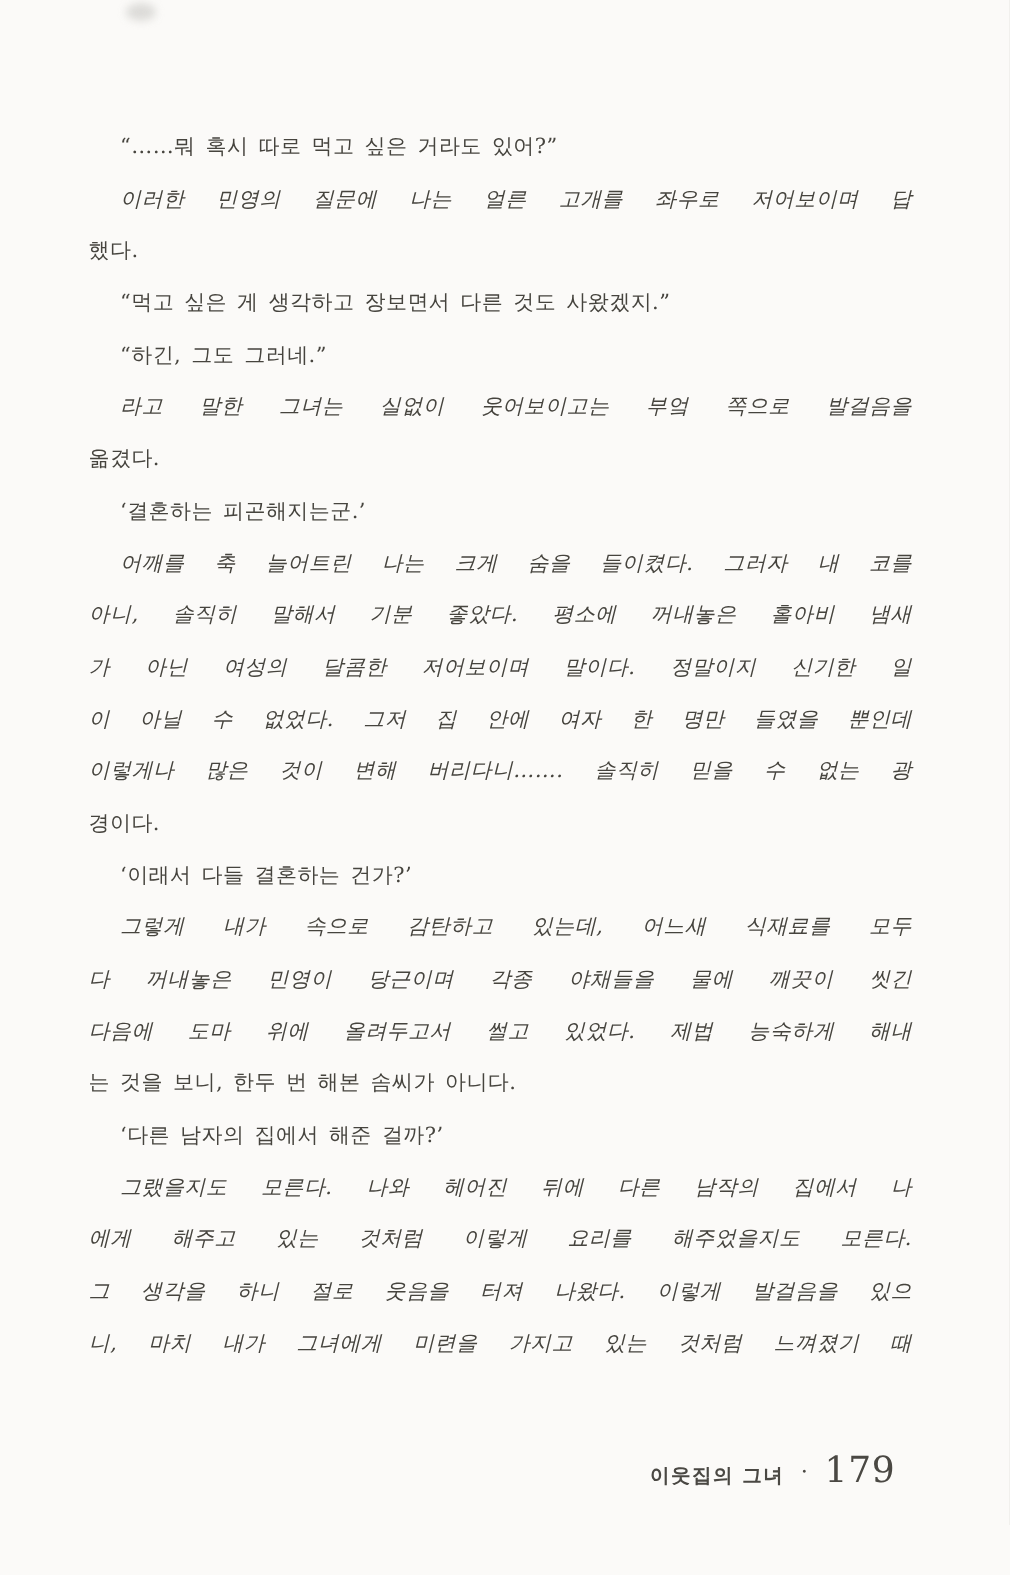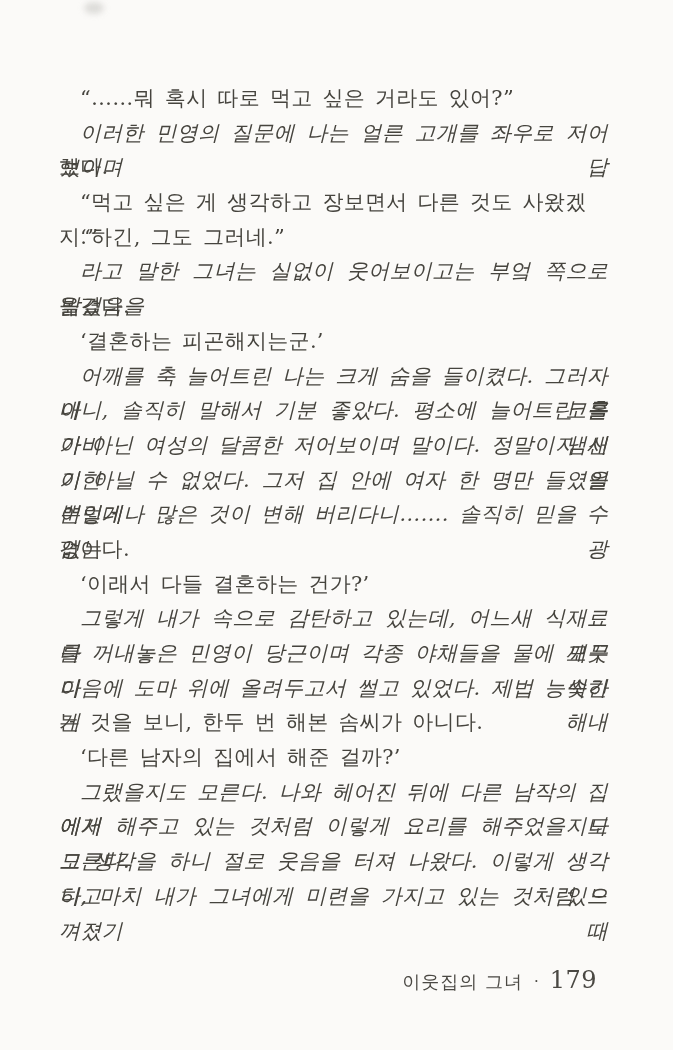--- a/index.html
+++ b/index.html
@@ -27,21 +27,21 @@
     background: #d7d6d3;
     border-radius: 50%;
     filter: blur(3px);
     opacity: 0.85;
   }
   .body-text {
     position: absolute;
     left: 59px;
     top: 81px;
     width: 549px;
-    font-size: 21px;
+    font-size: 14px;
     line-height: 34.7px;
     letter-spacing: 0.3px;
     word-spacing: 0.14em;
   }
   .line {
     height: 34.7px;
     text-align: left;
     white-space: normal;
   }
   .line.justify {
@@ -54,22 +54,23 @@
   }
   .page-footer {
     position: absolute;
     top: 966px;
     right: 76px;
     display: flex;
     align-items: baseline;
     color: #4a4843;
   }
   .footer-title {
-    font-size: 18px;
+    font-size: 13px;
     letter-spacing: 1px;
+    font-weight: bold;
   }
   .footer-sep {
     font-size: 15px;
     margin: 0 11px;
     position: relative;
     top: -2px;
   }
   .footer-page {
     font-size: 24px;
     letter-spacing: 0.5px;
@@ -85,34 +86,34 @@
   <main class="body-text" id="lines-container">
       <div class="line indent">“……뭐 혹시 따로 먹고 싶은 거라도 있어?”</div>
       <div class="line indent justify">이러한 민영의 질문에 나는 얼른 고개를 좌우로 저어보이며 답</div>
       <div class="line">했다.</div>
       <div class="line indent">“먹고 싶은 게 생각하고 장보면서 다른 것도 사왔겠지.”</div>
       <div class="line indent">“하긴, 그도 그러네.”</div>
       <div class="line indent justify">라고 말한 그녀는 실없이 웃어보이고는 부엌 쪽으로 발걸음을</div>
       <div class="line">옮겼다.</div>
       <div class="line indent">‘결혼하는 피곤해지는군.’</div>
       <div class="line indent justify">어깨를 축 늘어트린 나는 크게 숨을 들이켰다. 그러자 내 코를</div>
-      <div class="line justify">아니, 솔직히 말해서 기분 좋았다. 평소에 늘어트린 홀아비 냄새</div>
+      <div class="line justify">아니, 솔직히 말해서 기분 좋았다. 평소에 꺼내놓은 홀아비 냄새</div>
       <div class="line justify">가 아닌 여성의 달콤한 저어보이며 말이다. 정말이지 신기한 일</div>
       <div class="line justify">이 아닐 수 없었다. 그저 집 안에 여자 한 명만 들였을 뿐인데</div>
       <div class="line justify">이렇게나 많은 것이 변해 버리다니……. 솔직히 믿을 수 없는 광</div>
       <div class="line">경이다.</div>
       <div class="line indent">‘이래서 다들 결혼하는 건가?’</div>
       <div class="line indent justify">그렇게 내가 속으로 감탄하고 있는데, 어느새 식재료를 모두</div>
       <div class="line justify">다 꺼내놓은 민영이 당근이며 각종 야채들을 물에 깨끗이 씻긴</div>
       <div class="line justify">다음에 도마 위에 올려두고서 썰고 있었다. 제법 능숙하게 해내</div>
       <div class="line">는 것을 보니, 한두 번 해본 솜씨가 아니다.</div>
       <div class="line indent">‘다른 남자의 집에서 해준 걸까?’</div>
       <div class="line indent justify">그랬을지도 모른다. 나와 헤어진 뒤에 다른 남작의 집에서 나</div>
       <div class="line justify">에게 해주고 있는 것처럼 이렇게 요리를 해주었을지도 모른다.</div>
-      <div class="line justify">그 생각을 하니 절로 웃음을 터져 나왔다. 이렇게 생각하고 있으</div>
+      <div class="line justify">그 생각을 하니 절로 웃음을 터져 나왔다. 이렇게 발걸음을 있으</div>
       <div class="line justify">니, 마치 내가 그녀에게 미련을 가지고 있는 것처럼 느껴졌기 때</div>
     </main>
 
   <footer class="page-footer">
     <span class="footer-title">이웃집의 그녀</span>
     <span class="footer-sep">·</span>
     <span class="footer-page">179</span>
   </footer>
 
 </div>

